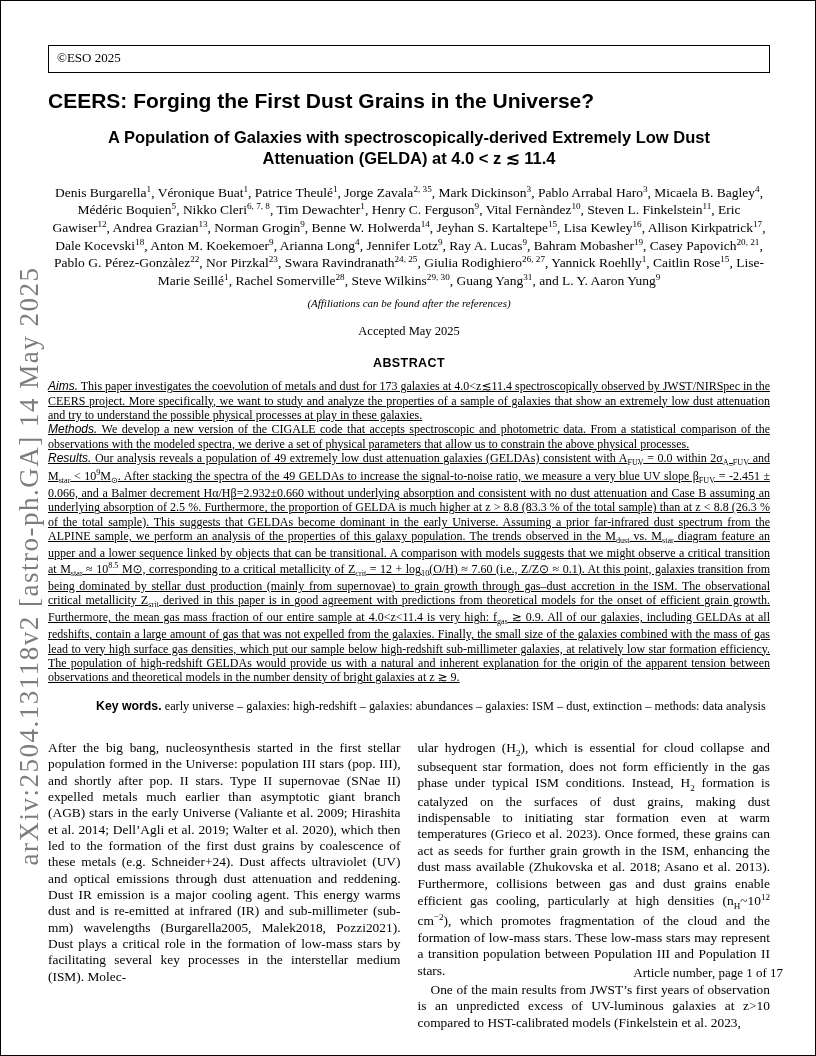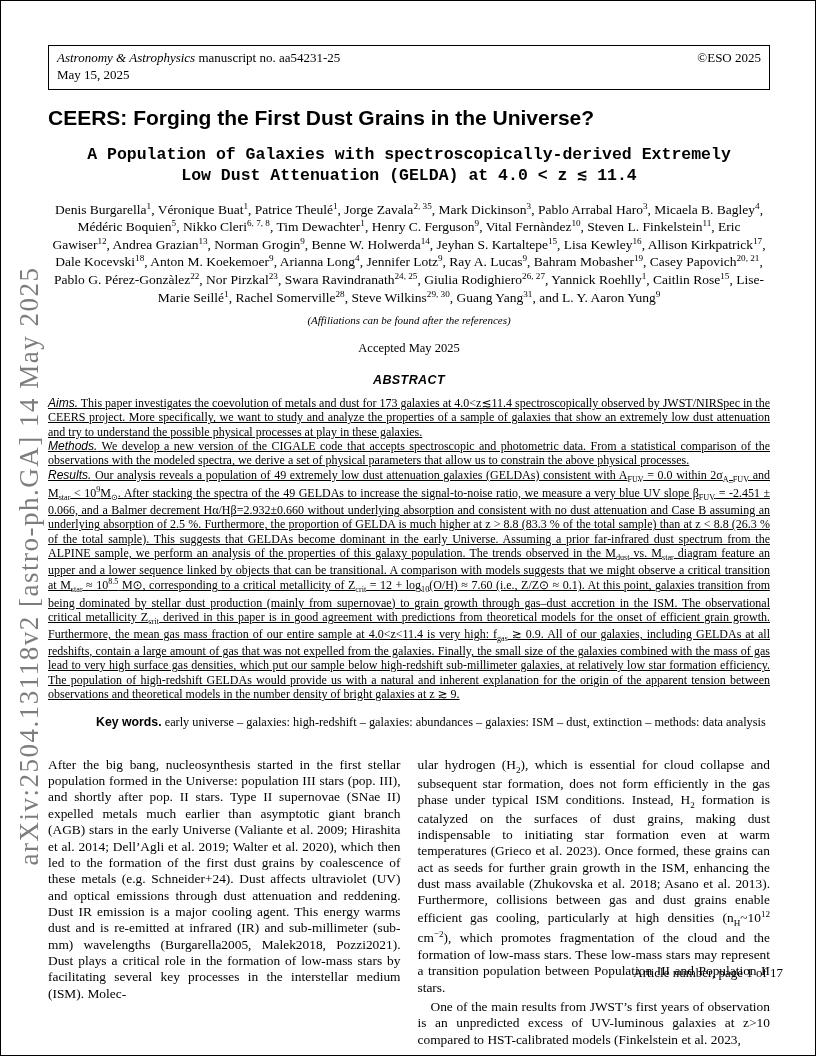--- a/index.html
+++ b/index.html
@@ -37,36 +37,35 @@
   
   .title{
     margin:16px 0 0 0;
     text-align:left;
     font-family:Liberation Sans, sans-serif;
     font-weight:bold;font-size:21px;line-height:1.15;
   }
   .subtitle{
     margin:14px 24px 0 24px;
     text-align:center;
-    font-family:Liberation Mono, monospace;
+    font-family:Liberation Sans, sans-serif;
     font-weight:bold;font-size:16.5px;line-height:1.3;
   }
   .authors{
     margin:14px 0 0 0;
     text-align:center;
     font-size:13.5px;line-height:1.3;
   }
   .authors sup{font-size:68%;line-height:0;}
   .affil-note{margin:8px 0 0 0;text-align:center;font-style:italic;font-size:11px;}
   .accepted{margin:15px 0 12px 0;text-align:center;font-size:12.5px;}
   .abstract-heading{
     margin:17px 0 0 0;text-align:center;
     font-family:"Liberation Sans",sans-serif;font-weight:bold;font-size:12.5px;
     letter-spacing:.4px;
-    font-style:italic;
   }
   .abstract{margin:9px 0 0 0;}
   .abstract p{margin:0;font-size:12px;line-height:1.195;text-align:justify;text-decoration:underline;}
   .lead{font-family:"Liberation Sans",sans-serif;font-style:italic;}
   sub{font-size:68%;}
   sup{font-size:68%;}
   .keywords{margin:14px 0 0 0;font-size:12.3px;line-height:1.25;text-align:justify;padding-left:48px;}
   .kw-label{font-family:"Liberation Sans",sans-serif;font-weight:bold;font-size:12.3px;}
   
   .columns{display:flex;gap:17px;margin-top:26px;}
@@ -87,24 +86,20 @@
 </head>
 <body>
 
 <div class="page">
 
   <div class="arxiv-stamp">arXiv:2504.13118v2 [astro-ph.GA] 14 May 2025</div>
 
   <div class="content">
 
     <div class="header-box">
-      <div class="hb-left">
-        <div><i>Astronomy &amp; Astrophysics</i> manuscript no. aa54231-25</div>
-        <div>May 15, 2025</div>
-      </div>
       <div class="hb-right">©ESO 2025</div>
     </div>
 
     <div class="title">CEERS: Forging the First Dust Grains in the Universe?</div>
 
     <div class="subtitle">A Population of Galaxies with spectroscopically-derived Extremely Low Dust Attenuation (GELDA) at 4.0 &lt; z ≲ 11.4</div>
 
     <div class="authors">Denis Burgarella<sup>1</sup>, Véronique Buat<sup>1</sup>, Patrice Theulé<sup>1</sup>, Jorge Zavala<sup>2, 35</sup>, Mark Dickinson<sup>3</sup>, Pablo Arrabal Haro<sup>3</sup>, Micaela B. Bagley<sup>4</sup>, Médéric Boquien<sup>5</sup>, Nikko Cleri<sup>6, 7, 8</sup>, Tim Dewachter<sup>1</sup>, Henry C. Ferguson<sup>9</sup>, Vital Fernàndez<sup>10</sup>, Steven L. Finkelstein<sup>11</sup>, Eric Gawiser<sup>12</sup>, Andrea Grazian<sup>13</sup>, Norman Grogin<sup>9</sup>, Benne W. Holwerda<sup>14</sup>, Jeyhan S. Kartaltepe<sup>15</sup>, Lisa Kewley<sup>16</sup>, Allison Kirkpatrick<sup>17</sup>, Dale Kocevski<sup>18</sup>, Anton M. Koekemoer<sup>9</sup>, Arianna Long<sup>4</sup>, Jennifer Lotz<sup>9</sup>, Ray A. Lucas<sup>9</sup>, Bahram Mobasher<sup>19</sup>, Casey Papovich<sup>20, 21</sup>, Pablo G. Pérez-Gonzàlez<sup>22</sup>, Nor Pirzkal<sup>23</sup>, Swara Ravindranath<sup>24, 25</sup>, Giulia Rodighiero<sup>26, 27</sup>, Yannick Roehlly<sup>1</sup>, Caitlin Rose<sup>15</sup>, Lise-Marie Seillé<sup>1</sup>, Rachel Somerville<sup>28</sup>, Steve Wilkins<sup>29, 30</sup>, Guang Yang<sup>31</sup>, and L. Y. Aaron Yung<sup>9</sup></div>
 
     <div class="affil-note">(Affiliations can be found after the references)</div>

